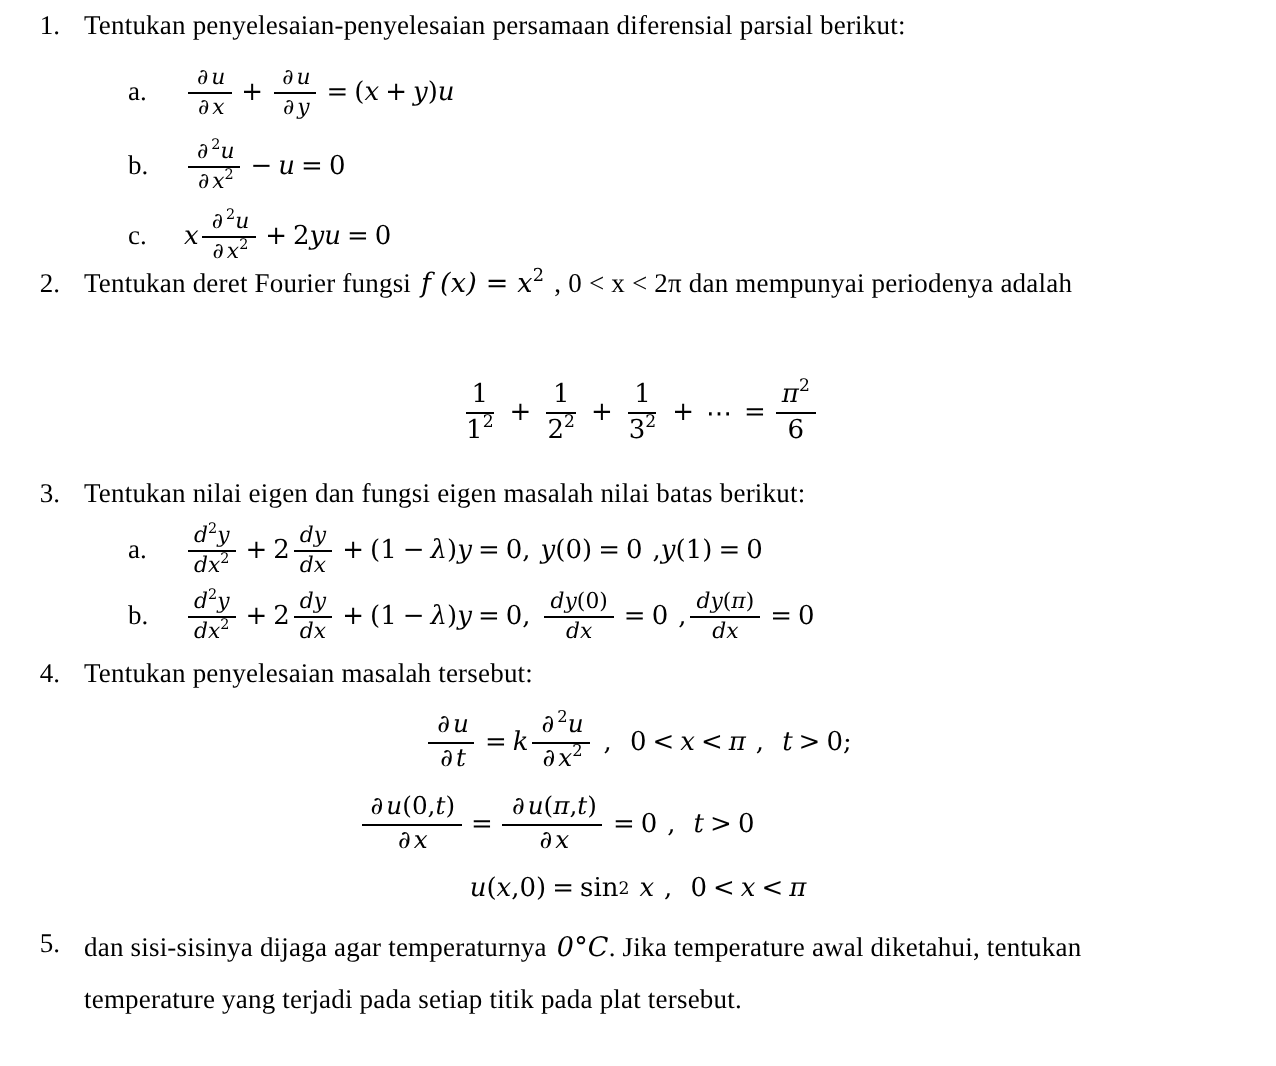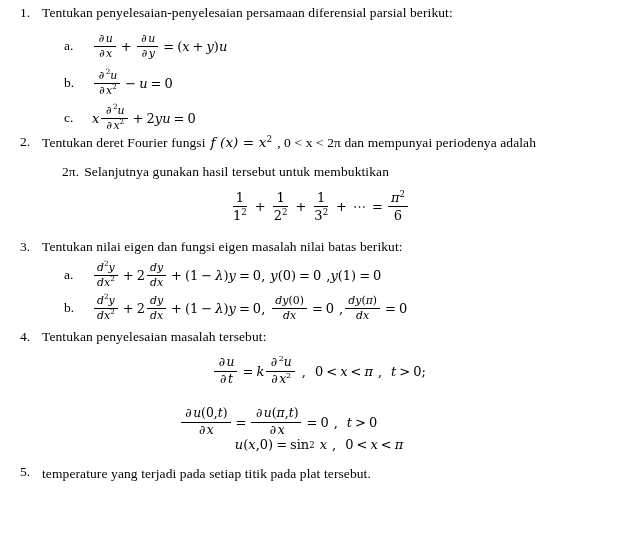--- a/index.html
+++ b/index.html
@@ -120,21 +120,21 @@
   .r1b { position: absolute; left: 0;  top: 69px;  width: 638px; }
   .r1c { position: absolute; left: 0;  top: 104px; width: 638px; }
   .r2 { position: absolute; left: 0;   top: 131px; width: 638px; }
   .r2b{ position: absolute; left: 62px;top: 161px; width: 576px; }
   .r2eq{position: absolute; left: 0;   top: 190px; width: 638px; }
   .r3 { position: absolute; left: 0;   top: 236px; width: 638px; }
   .r3a{ position: absolute; left: 0;   top: 261px; width: 638px; }
   .r3b{ position: absolute; left: 0;   top: 294px; width: 638px; }
   .r4 { position: absolute; left: 0;   top: 326px; width: 638px; }
   .r4e1{position: absolute; left: 0;   top: 355px; width: 638px; }
-  .r4e2{position: absolute; left: 0;   top: 396px; width: 556px; margin-top: 10px; }
+  .r4e2{position: absolute; left: 0;   top: 396px; width: 556px; }
   .r4e3{position: absolute; left: 0;   top: 437px; width: 638px; }
   .r5 { position: absolute; left: 0;   top: 461px; width: 638px; }
 </style>
 </head>
 <body>
 
 <div class="page">
 
   <div class="r1 item">
     <div class="num">1.</div>
@@ -211,23 +211,20 @@
     </div>
   </div>
 
   <div class="r2 item">
     <div class="num">2.</div>
     <div class="body">
       <div class="ptext">
         <span>Tentukan deret Fourier fungsi</span><span class="sp"></span><span class="mi">f (x) = x</span><span class="sup mn">2</span><span class="sp"></span><span>, 0 &lt; x &lt; 2π dan mempunyai periodenya adalah</span>
       </div>
     </div>
-  </div>
-  <div class="r2b ptext">
-    <span>2π.</span><span class="sp"></span><span>Selanjutnya gunakan hasil tersebut untuk membuktikan</span>
   </div>
 
   <div class="r2eq display">
     <span class="frac plain">
       <span class="nume"><span class="mn">1</span></span>
       <span class="deno"><span class="mn">1</span><span class="sup mn">2</span></span>
     </span>
     <span class="mo">+</span>
     <span class="frac plain">
       <span class="nume"><span class="mn">1</span></span>
@@ -419,17 +416,20 @@
     <span class="mn">0</span>
     <span class="mo">&lt;</span>
     <span class="mi">x</span>
     <span class="mo">&lt;</span>
     <span class="mi">π</span>
   </div>
 
   <div class="r5 item item5">
     <div class="num">5.</div>
     <div class="body">
+      <div class="ptext">
+        <span>dan sisi-sisinya dijaga agar temperaturnya</span><span class="sp"></span><span class="mi">0°C</span><span>. Jika temperature awal diketahui, tentukan</span>
+      </div>
       <div class="ptext">temperature yang terjadi pada setiap titik pada plat tersebut.</div>
     </div>
   </div>
 
 </div>
 
 </body></html>

